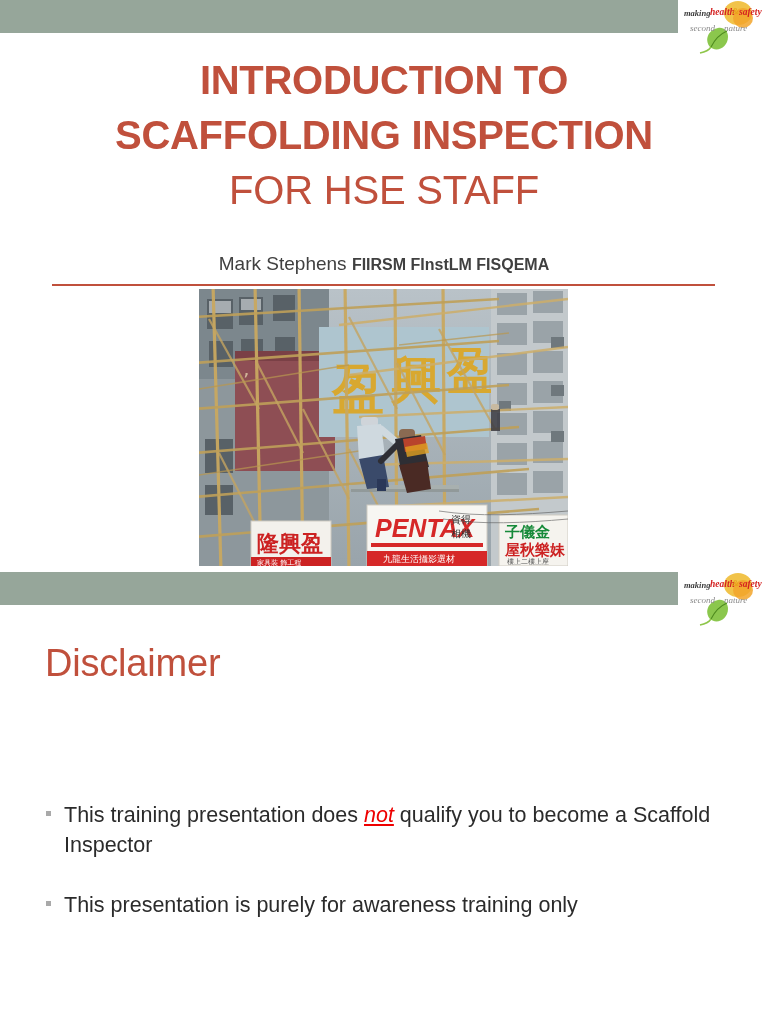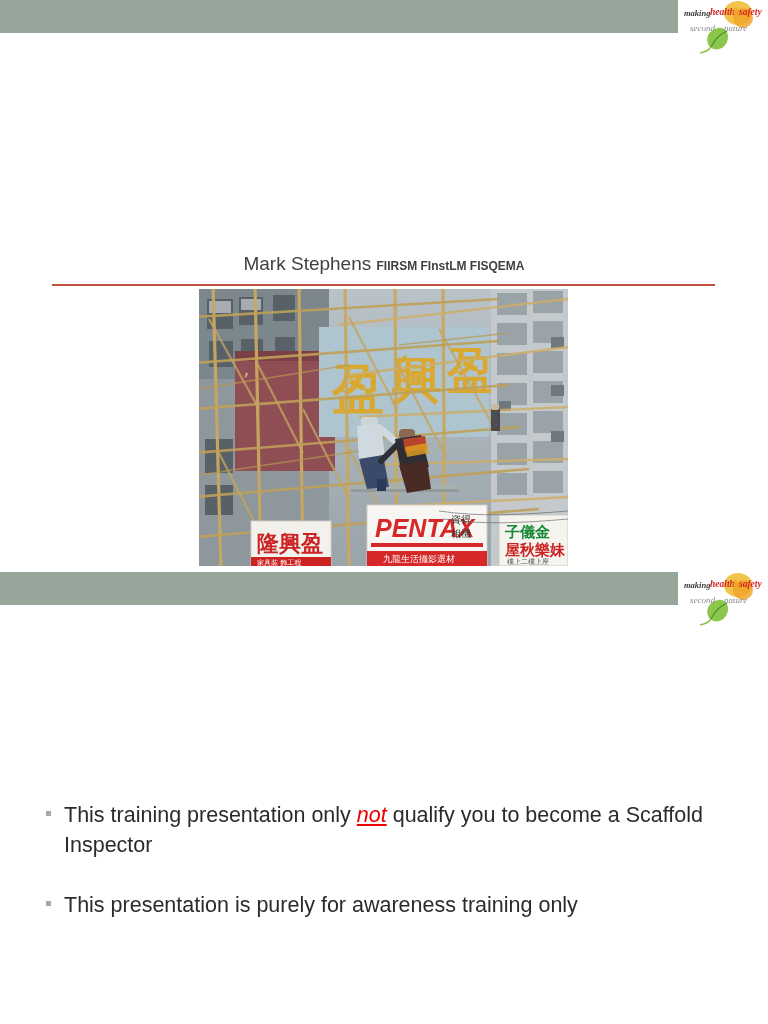--- a/index.html
+++ b/index.html
@@ -48,21 +48,21 @@
     line-height:55px;
     letter-spacing:-0.2px;
   }
 
   .author {
     position:absolute; left:0; top:253px; width:768px;
     text-align:center;
     color:#404040;
   }
   .author .name { font-size:19px;text-align:center; }
-  .author .quals { font-size:12px; font-weight:bold; }
+  .author .quals { font-size:16px; font-weight:bold; }
 
   .hr {
     position:absolute; left:52px; top:284px;
     width:663px; height:2px;
     background:#c0503c;
   }
 
   
   .photo {
     position:absolute; left:199px; top:289px;
@@ -127,20 +127,25 @@
         <text x="6" y="16" font-family="'Liberation Serif', serif" font-size="8.5" font-style="italic" font-weight="bold" fill="#3a3a3a">making</text>
         <text x="32" y="15" font-family="'Liberation Serif', serif" font-size="9.5" font-style="italic" font-weight="bold" fill="#d42020">health</text>
         <text x="54" y="14" font-family="'Liberation Serif', serif" font-size="9" font-style="italic" font-weight="bold" fill="#e8a11a">&amp;</text>
         <text x="61" y="15" font-family="'Liberation Serif', serif" font-size="9.5" font-style="italic" font-weight="bold" fill="#d42020">safety</text>
 
         <text x="12" y="31" font-family="'Liberation Serif', serif" font-size="9" font-style="italic" fill="#8a8a8a">second</text>
         <text x="46" y="31" font-family="'Liberation Serif', serif" font-size="9" font-style="italic" fill="#8a8a8a">nature</text>
       </svg>
     </div>
 
+    <div class="title-block">
+      <div class="title-line">INTRODUCTION TO</div>
+      <div class="title-line">SCAFFOLDING INSPECTION</div>
+      <div class="title-sub">FOR HSE STAFF</div>
+    </div>
 
     <div class="author">
       <span class="name">Mark Stephens</span><span class="name">&nbsp;</span><span class="quals">FIIRSM FInstLM FISQEMA</span>
     </div>
 
     <div class="hr"></div>
 
     <div class="photo">
       <svg width="369" height="277" viewBox="0 0 369 277" xmlns="http://www.w3.org/2000/svg">
         <defs>
@@ -328,24 +333,25 @@
         <path d="M22 53 C27 52 31 50 33 47" stroke="#8ec64a" stroke-width="1.6" fill="none"></path>
         <text x="6" y="16" font-family="'Liberation Serif', serif" font-size="8.5" font-style="italic" font-weight="bold" fill="#3a3a3a">making</text>
         <text x="32" y="15" font-family="'Liberation Serif', serif" font-size="9.5" font-style="italic" font-weight="bold" fill="#d42020">health</text>
         <text x="54" y="14" font-family="'Liberation Serif', serif" font-size="9" font-style="italic" font-weight="bold" fill="#e8a11a">&amp;</text>
         <text x="61" y="15" font-family="'Liberation Serif', serif" font-size="9.5" font-style="italic" font-weight="bold" fill="#d42020">safety</text>
         <text x="12" y="31" font-family="'Liberation Serif', serif" font-size="9" font-style="italic" fill="#8a8a8a">second</text>
         <text x="46" y="31" font-family="'Liberation Serif', serif" font-size="9" font-style="italic" fill="#8a8a8a">nature</text>
       </svg>
     </div>
 
+    <div class="disclaimer-title">Disclaimer</div>
 
     <div class="bullets">
       <div class="bullet">
-        <span class="marker"></span><span>This training presentation only </span><span class="emph">not</span><span> qualify you to become a Scaffold Inspector</span>
+        <span class="marker"></span><span>This training presentation does </span><span class="emph">not</span><span> qualify you to become a Scaffold Inspector</span>
       </div>
       <div class="bullet">
         <span class="marker"></span><span>This presentation is purely for awareness training only</span>
       </div>
     </div>
   </div>
 
 </div>
 
 </body></html>

